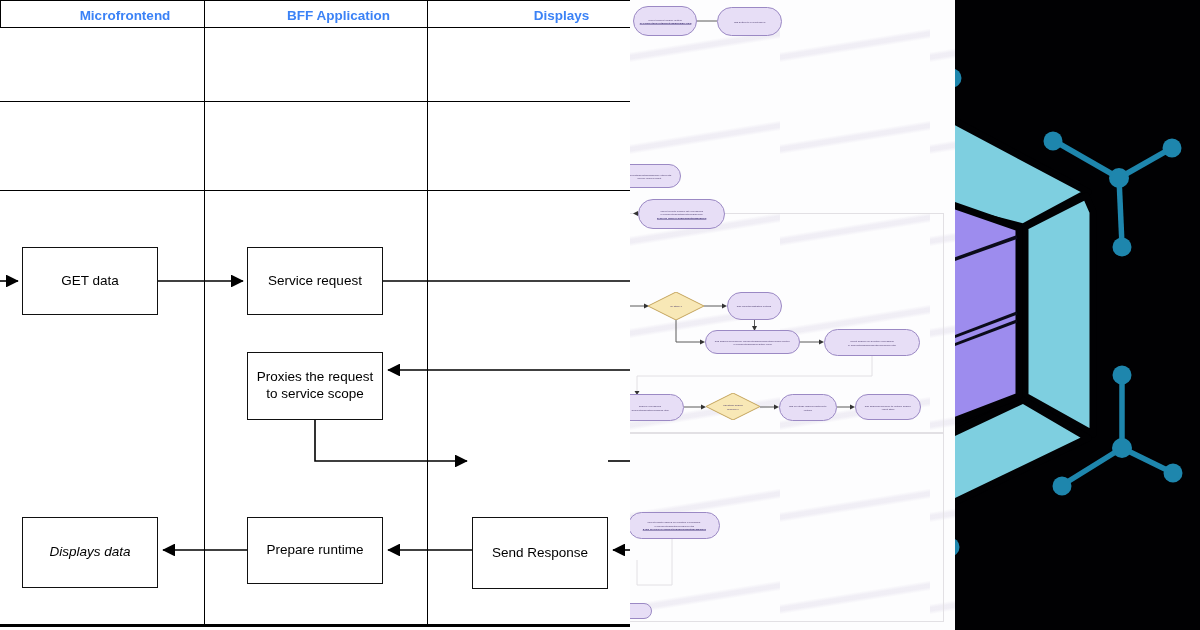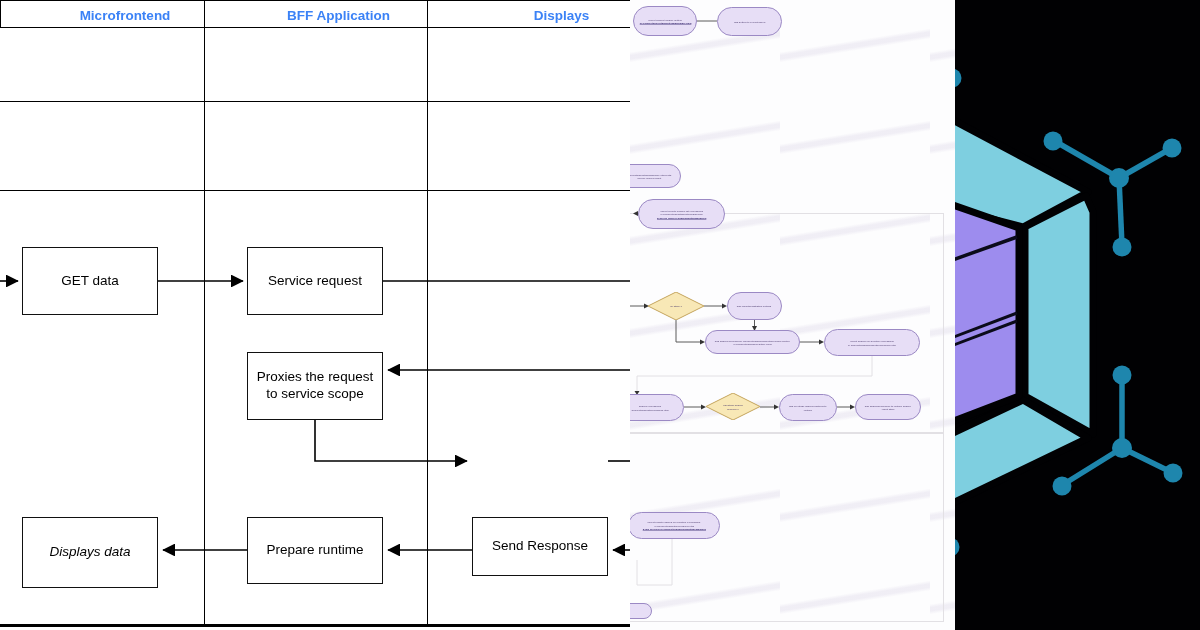--- a/index.html
+++ b/index.html
@@ -71,21 +71,21 @@
         <path d="M472,550 L388,550" marker-end="url(#ah)"></path>
         <path d="M247,550 L163,550" marker-end="url(#ah)"></path>
       </g>
     </svg>
 
     <div class="seq-box" style="left:22px;top:247px;width:136px;height:68px;">GET data</div>
     <div class="seq-box" style="left:247px;top:247px;width:136px;height:68px;">Service request</div>
     <div class="seq-box" style="left:247px;top:336px;width:136px;height:68px;margin-top:16px;">Proxies the request to service scope</div>
     <div class="seq-box" style="left:22px;top:517px;width:136px;height:71px;font-style:italic;">Displays data</div>
     <div class="seq-box" style="left:247px;top:517px;width:136px;height:67px;">Prepare runtime</div>
-    <div class="seq-box" style="left:472px;top:517px;width:136px;height:59px;">Send Response</div>
+    <div class="seq-box" style="left:472px;top:517px;width:136px;height:72px;">Send Response</div>
   </div>
 
   <div class="panel-flow">
 
     <div class="fc-rect" style="left:-12px;top:213px;width:326px;height:220px;"></div>
     <div class="fc-rect" style="left:-12px;top:433px;width:326px;height:189px;"></div>
 
     <svg class="fc-lines" width="325" height="630">
       <g stroke="#e2e0e4" stroke-width="1" fill="none">
         <path d="M242,356 L242,376 L7,376 L7,391"></path>

